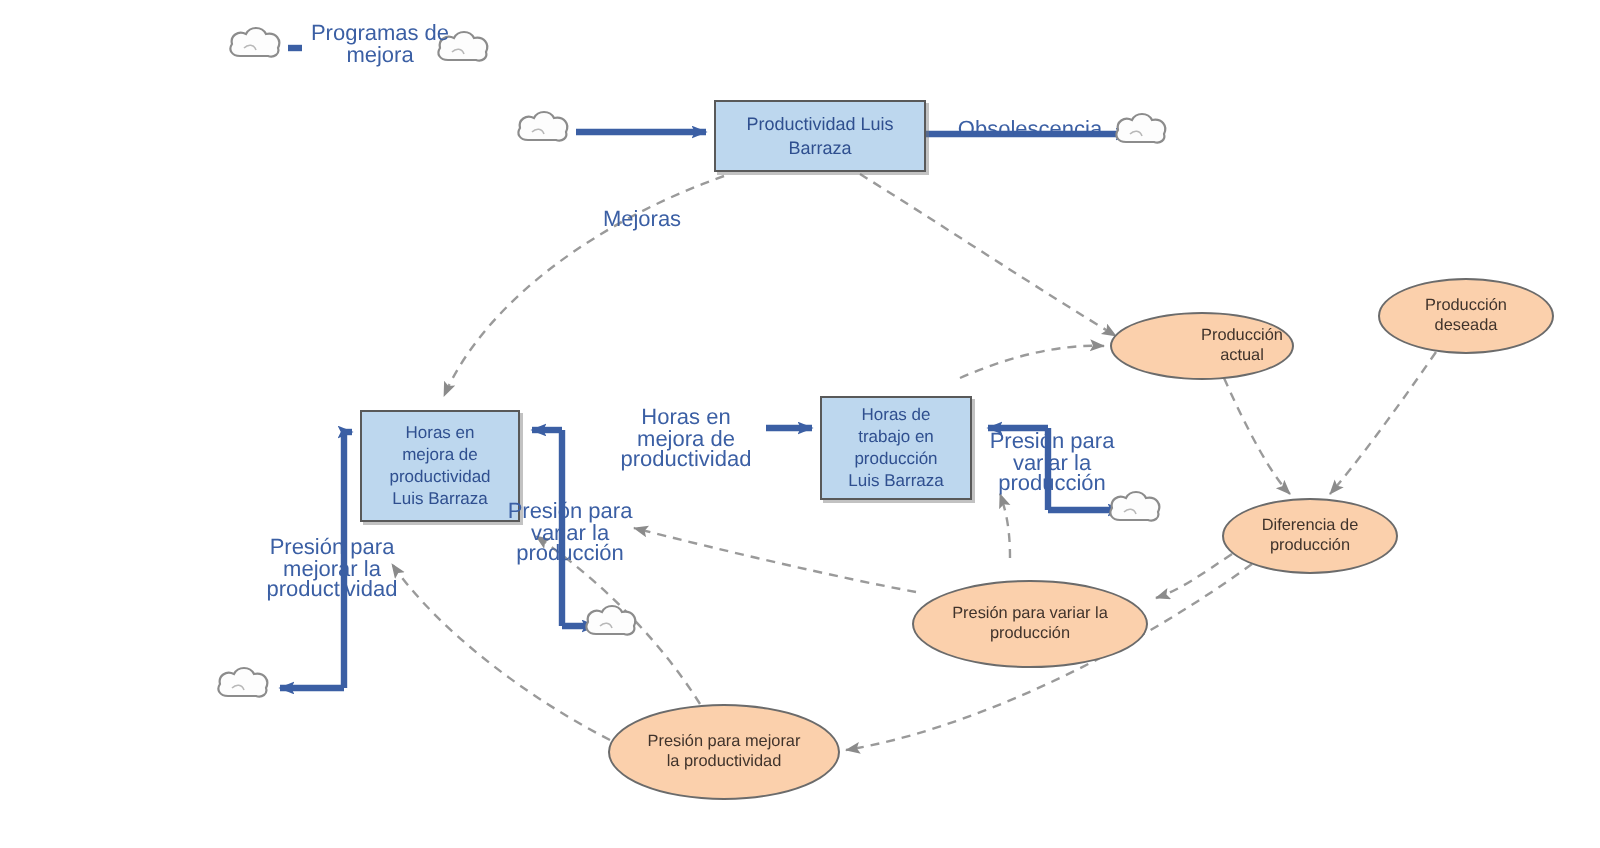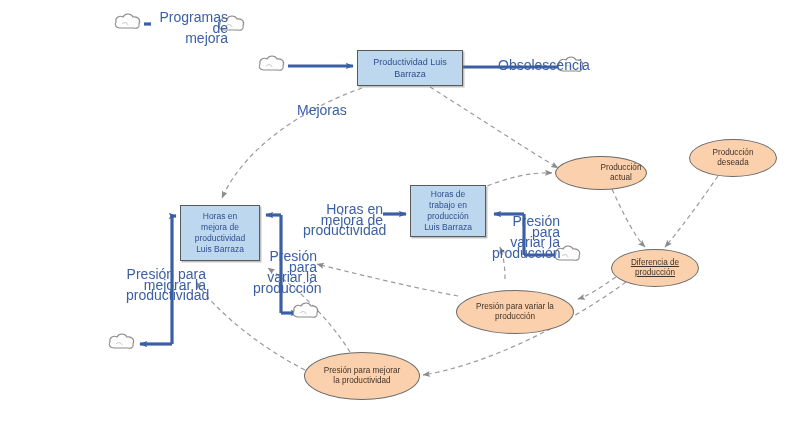--- a/index.html
+++ b/index.html
@@ -46,23 +46,23 @@
     background: #fbd0ac;
     border: 1.3px solid #6b6b6b;
     border-radius: 50%;
     color: #40332b;
     font-size: 8.2px;
     line-height: 10.5px;
   }
   .flowlabel {
     position: absolute;
     color: #3b5fa4;
-    font-size: 14px;
+    font-size: 11px;
     line-height: 10.5px;
-    text-align: right;
+    text-align: center;
     white-space: pre-line;
   }
   .flowlabel.single { white-space: nowrap; }
 </style>
 </head>
 <body>
 
 <div id="canvas">
 
   <svg class="layer" viewBox="0 0 800 424">
@@ -131,58 +131,58 @@
 Barraza</span>
   </div>
 
   <div class="node stock" style="left:180px; top:205px; width:80px; height:56px;">
     <span style="white-space: pre-line;">Horas en
 mejora de
 productividad
 Luis Barraza</span>
   </div>
 
-  <div class="node stock" style="left:410px; top:185px; width:76px; height:52px;">
+  <div class="node stock" style="left:410px; top:198px; width:76px; height:52px;">
     <span style="white-space: pre-line;">Horas de
 trabajo en
 producción
 Luis Barraza</span>
   </div>
 
 
   <div class="node aux" style="left:555px; top:156px; width:92px; height:34px;">
     <span style="white-space: pre-line; margin-left: 40px;">Producción actual</span>
   </div>
 
   <div class="node aux" style="left:689px; top:139px; width:88px; height:38px;">
     <span style="white-space: pre-line;">Producción
 deseada</span>
   </div>
 
-  <div class="node aux" style="left:611px; top:249px; width:88px; height:38px;text-decoration:underline;">
+  <div class="node aux" style="left:611px; top:249px; width:88px; height:38px;">
     <span style="white-space: pre-line;">Diferencia de
 producción</span>
   </div>
 
   <div class="node aux" style="left:456px; top:290px; width:118px; height:44px;">
     <span style="white-space: pre-line;">Presión para variar la
 producción</span>
   </div>
 
   <div class="node aux" style="left:304px; top:352px; width:116px; height:48px;">
     <span style="white-space: pre-line;">Presión para mejorar
 la productividad</span>
   </div>
 
   <div class="flowlabel" style="left:152px; top:12px; width:76px;">Programas de
 mejora</div>
 
   <div class="flowlabel single" style="left:297px; top:60px; width:48px;margin-top:45px;">Mejoras</div>
 
-  <div class="flowlabel single" style="left:498px; top:60px; width:74px;">Obsolescencia</div>
+  <div class="flowlabel single" style="left:478px; top:60px; width:74px;">Obsolescencia</div>
 
   <div class="flowlabel" style="left:303px; top:204px; width:80px;">Horas en
 mejora de
 productividad</div>
 
   <div class="flowlabel" style="left:492px; top:216px; width:68px;">Presión para
 variar la
 producción</div>
 
   <div class="flowlabel" style="left:253px; top:251px; width:64px;">Presión para

